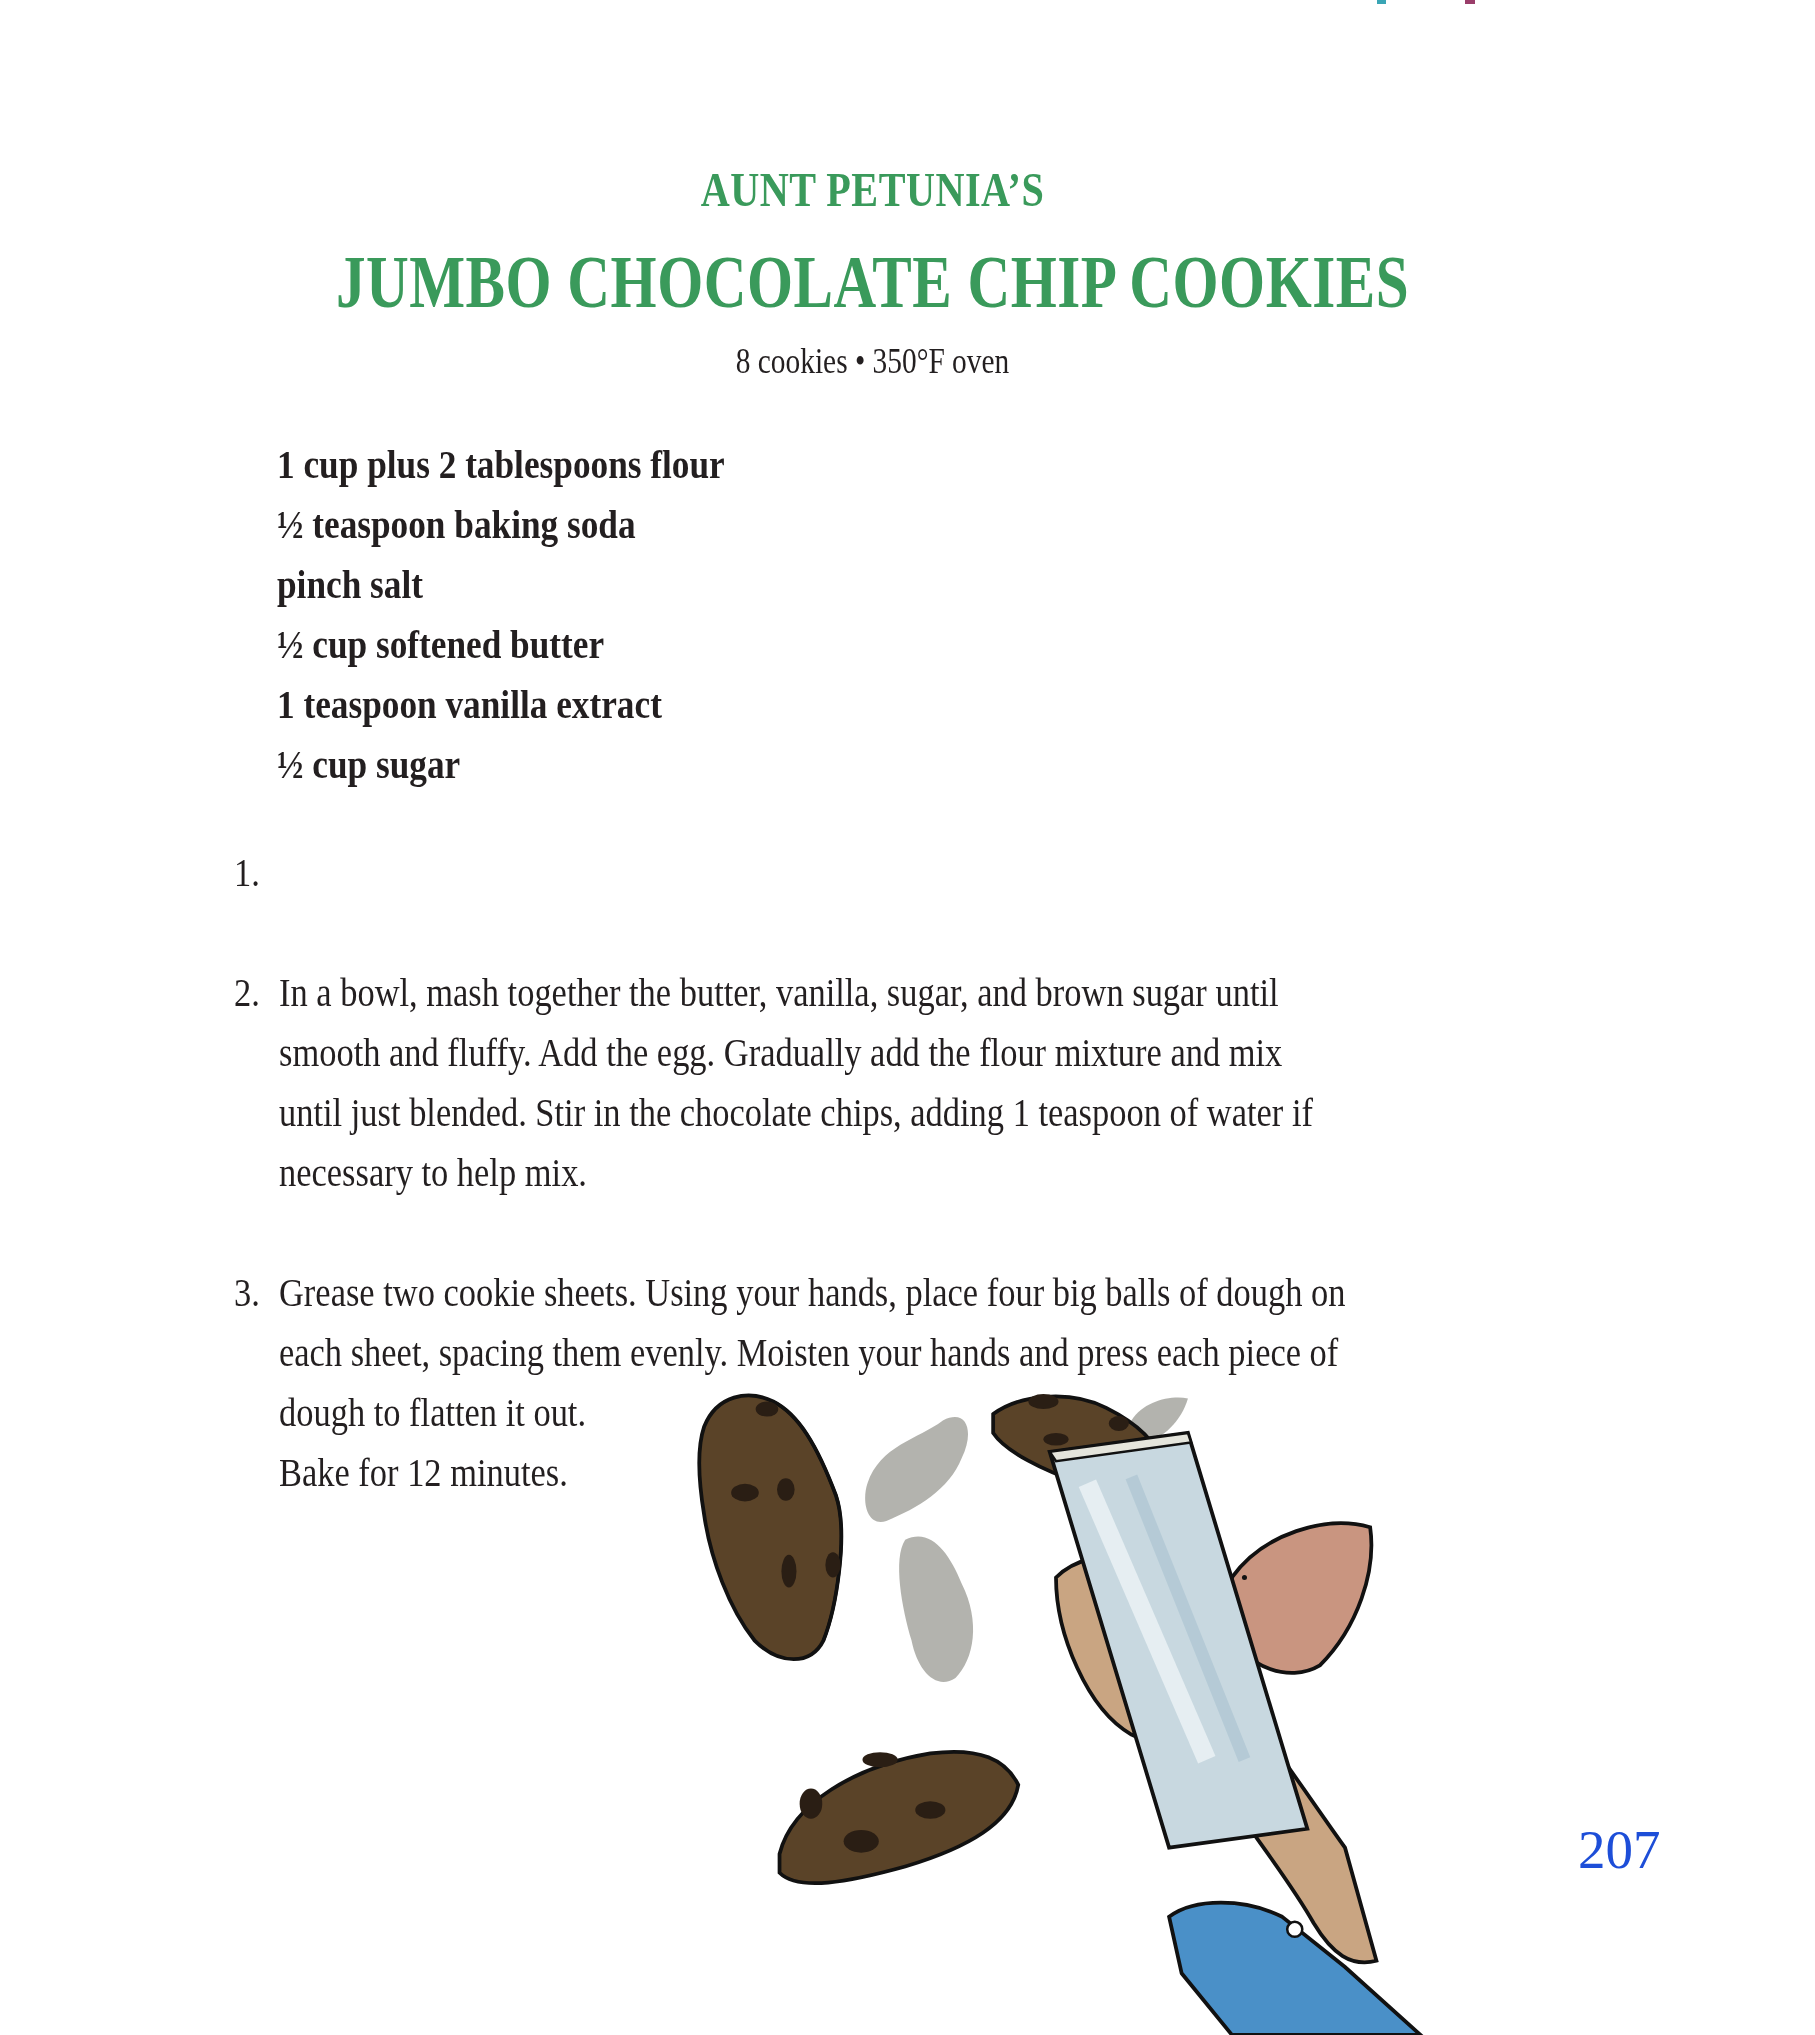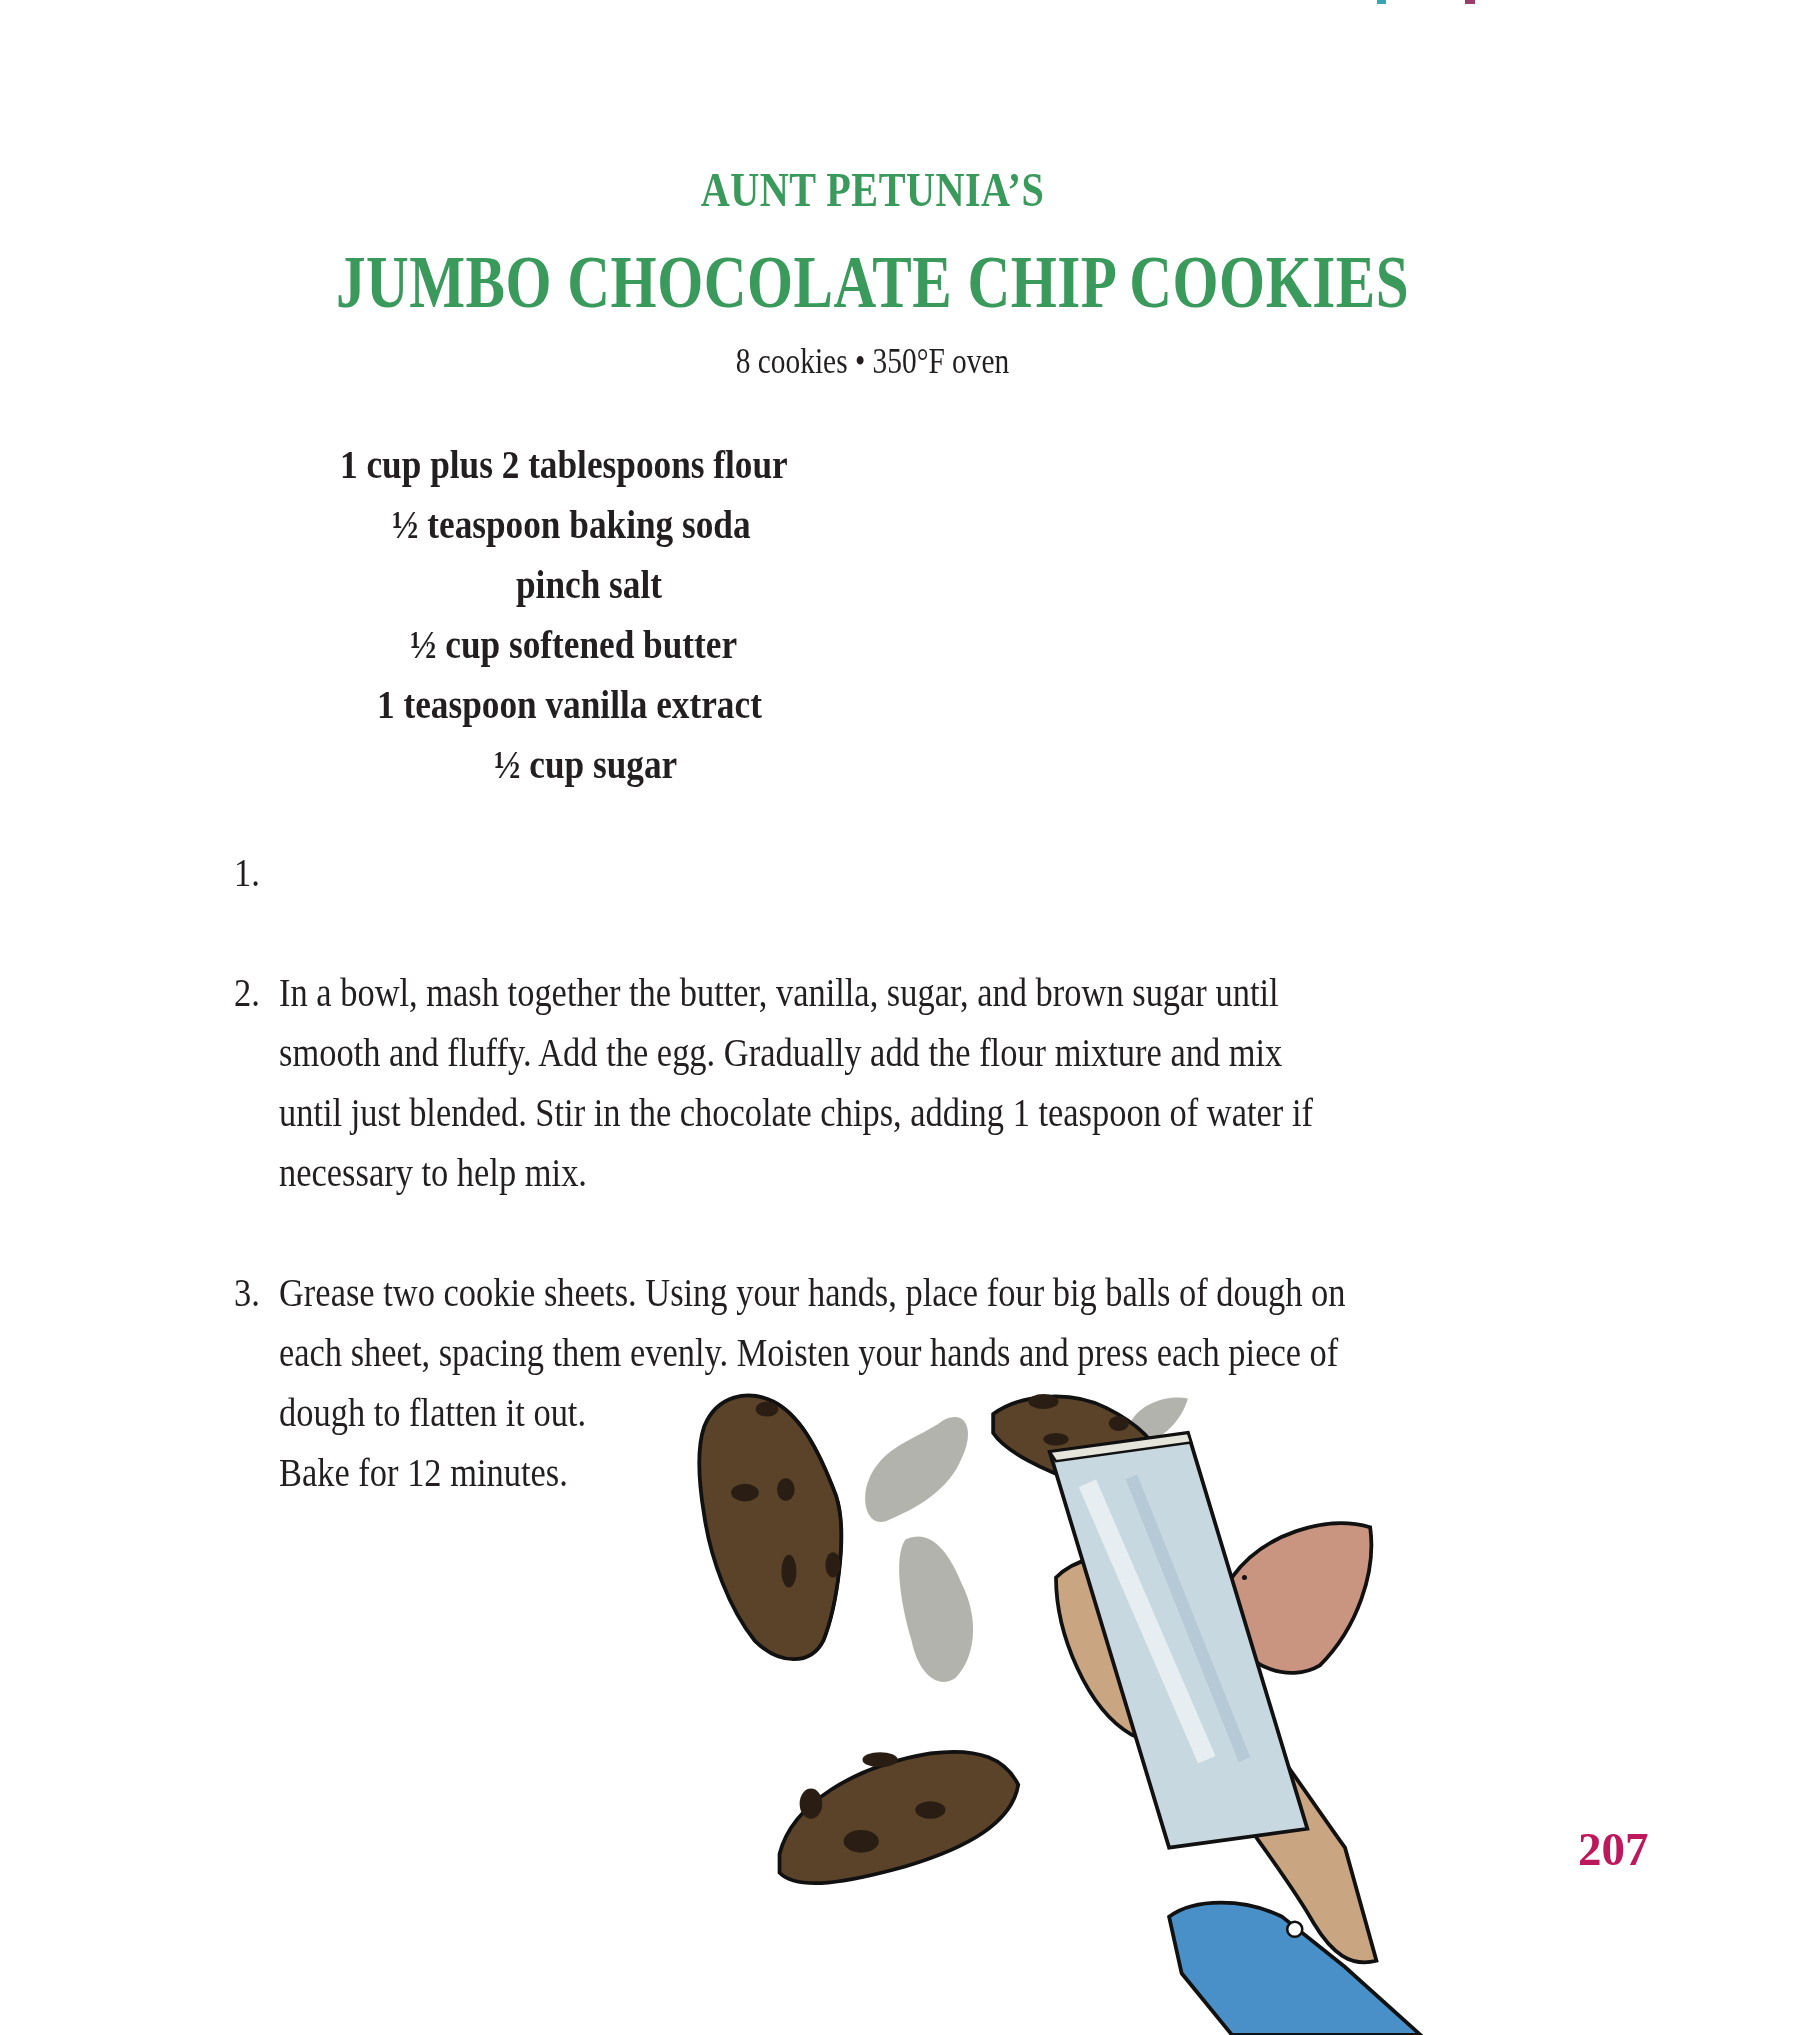--- a/index.html
+++ b/index.html
@@ -64,21 +64,21 @@
       position: absolute;
       top: 434px;
       left: 277px;
       width: 1320px;
       display: flex;
     }
     .ing-col {
       display: flex;
       flex-direction: column;
     }
-    .ing-col.left { width: 647px; align-items: center; }
+    .ing-col.left { width: 647px; }
     .ing-item {
       font-weight: bold;
       font-size: 41px;
       line-height: 60px;
       white-space: nowrap;
       transform: scaleX(0.86);
       transform-origin: left center;
       color: #231f20;
     }
 
@@ -108,24 +108,24 @@
     .step-line {
       white-space: nowrap;
       transform: scaleX(0.84);
       transform-origin: left center;
     }
 
     .page-number {
       position: absolute;
       left: 1578px;
       top: 1829px;
-      font-weight: bold;
-      font-size: 47px;
+      font-weight: normal;
+      font-size: 55px;
       line-height: 41px;
-      color: #be185d;
+      color: #1d4ed8;
     }
 
     .illustration {
       position: absolute;
       left: 679px;
       top: 1370px;
       width: 1136px;
       height: 665px;
     }
     .illustration svg { width: 100%; height: 100%; display: block; }

